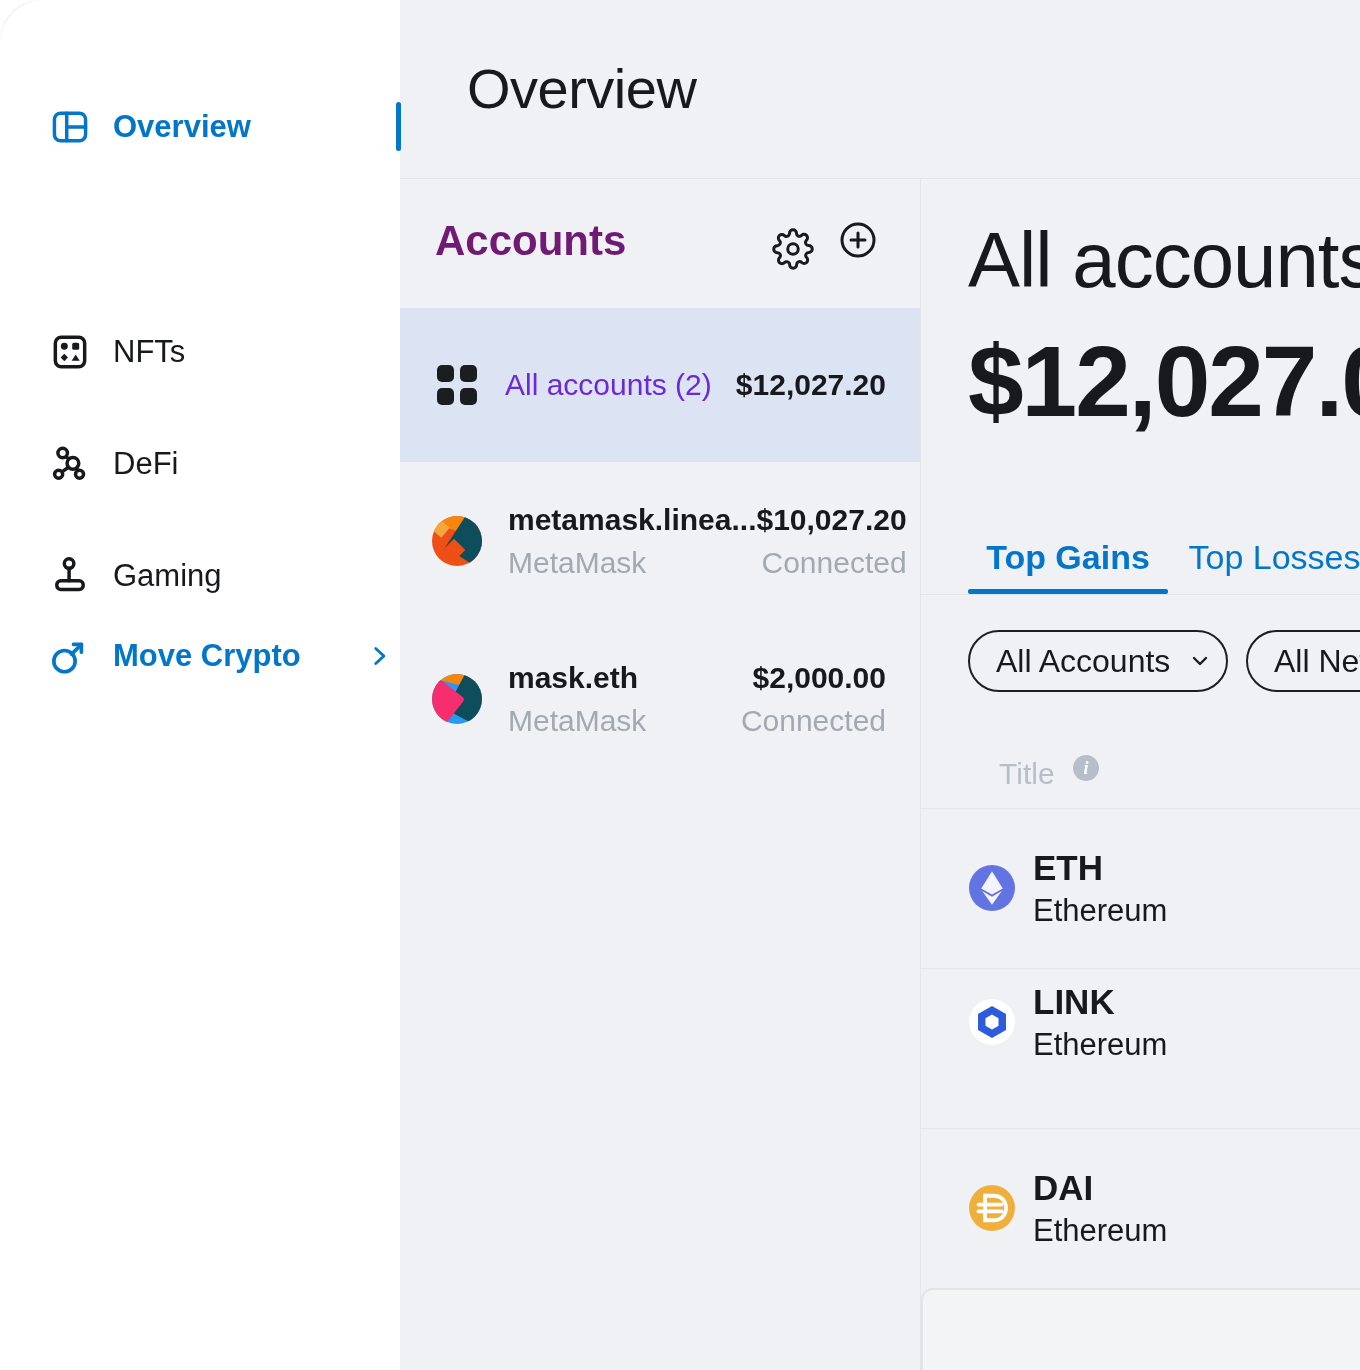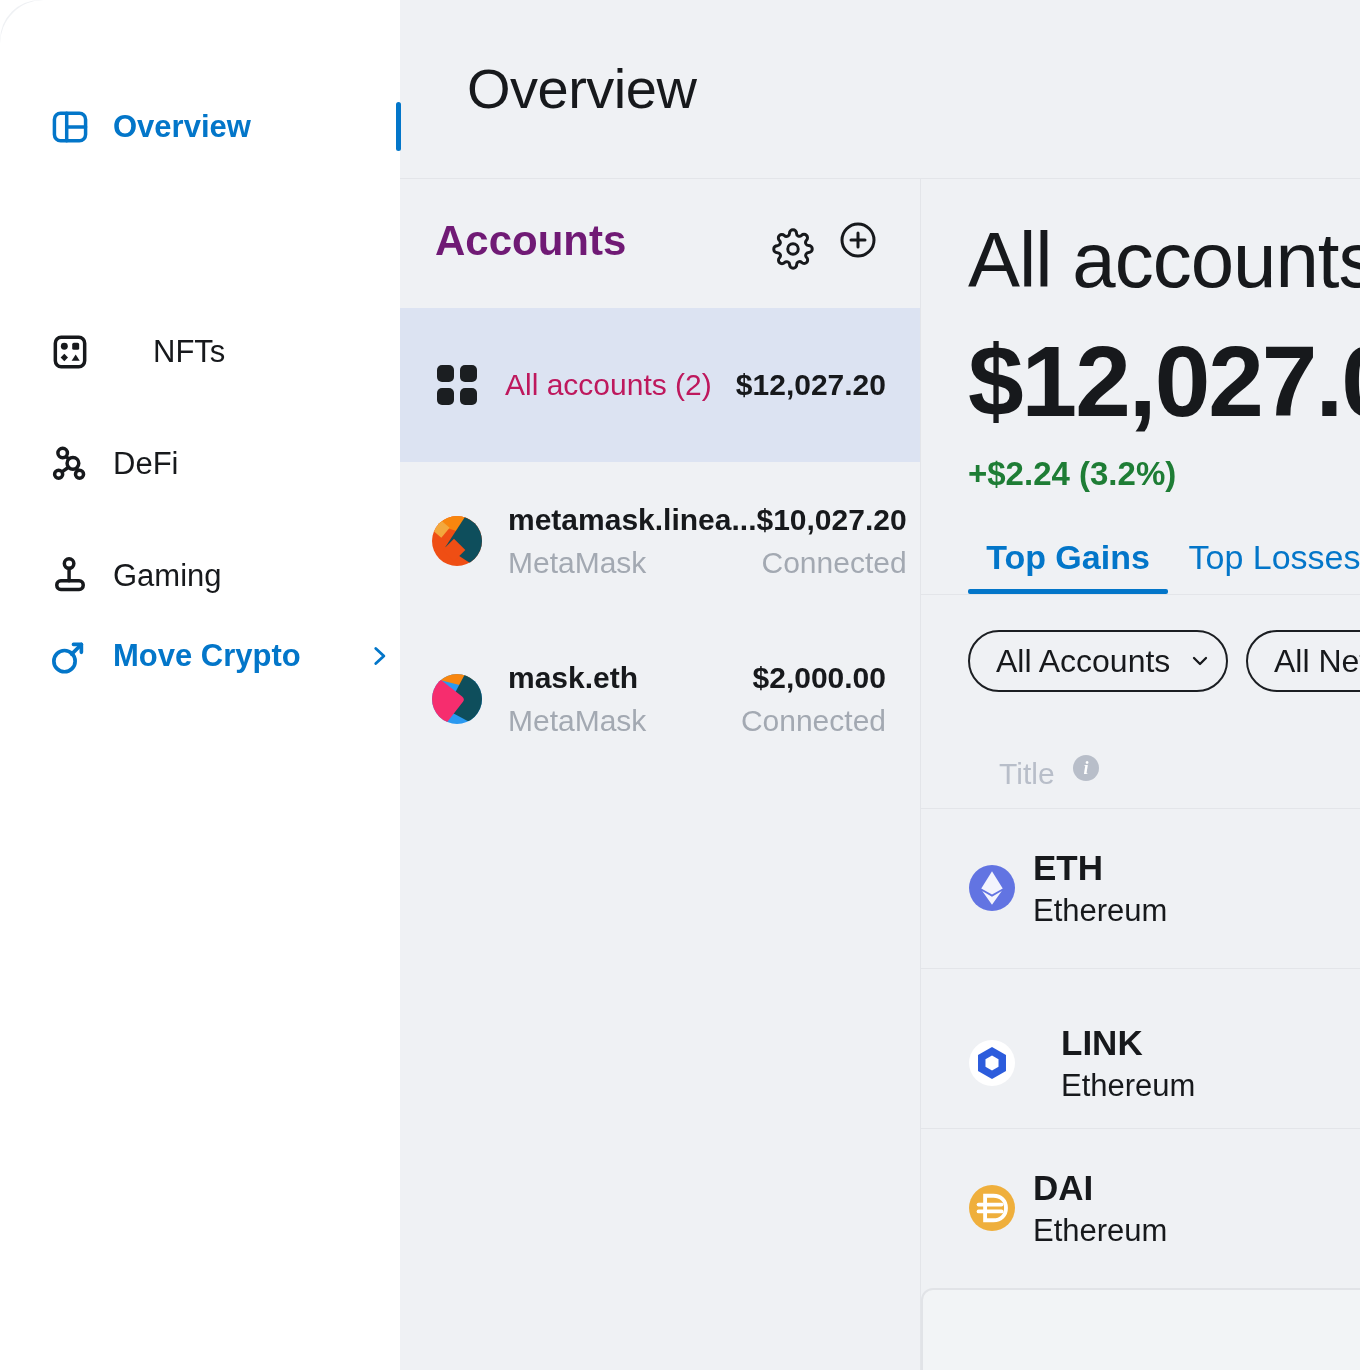--- a/index.html
+++ b/index.html
@@ -57,21 +57,21 @@
     position:absolute; left:35px; top:38px; font-size:42px; font-weight:700; color:#701a75;
   }
   .icon-btn { position:absolute; background:none; border:none; cursor:pointer; padding:0; }
   .btn-gear { left:372px; top:49px; width:42px; height:42px; }
   .btn-add  { left:438px; top:41px; width:40px; height:40px; }
   .acct-row-selected {
     position:absolute; left:0; top:129px; width:520px; height:154px;
     background:#dce3f2; display:flex; align-items:center; cursor:pointer;
   }
   .grid-ic { margin-left:37px; width:40px; height:40px; }
-  .acct-row-selected .name { margin-left:28px; font-size:30px; font-weight:500; color:#be185d; }
+  .acct-row-selected .name { margin-left:28px; font-size:30px; font-weight:500; color:#6d28d9; }
   .acct-row-selected .val  { margin-left:auto; margin-right:34px; font-size:30px; font-weight:600; color:#17191c; }
   .acct-row {
     position:absolute; left:0; width:520px; height:158px;
     display:flex; align-items:center; cursor:pointer;
   }
   .acct-row .avatar {
     margin-left:32px; width:50px; height:50px; border-radius:50%;
     position:relative; overflow:hidden; flex:0 0 50px;
   }
   .acct-row .texts { flex:1; margin-left:26px; margin-right:34px; display:flex; flex-direction:column; gap:9px; }
@@ -154,21 +154,21 @@
         <svg width="44" height="44" viewBox="0 0 24 24" fill="none" stroke="#0376c9" stroke-width="1.9" stroke-linecap="round">
           <rect x="3.5" y="4.5" width="17" height="15" rx="3.4"></rect>
           <line x1="10.2" y1="4.5" x2="10.2" y2="19.5"></line>
           <line x1="10.2" y1="12" x2="20.5" y2="12"></line>
         </svg>
       </span>
       <span class="lbl">Overview</span>
     </div>
 
 
-    <div class="nav-item" style="top:320px;gap:40px;">
+    <div class="nav-item" style="top:320px;">
       <span class="ic">
         <svg width="44" height="44" viewBox="0 0 24 24">
           <rect x="4" y="4" width="16" height="16" rx="3.2" fill="none" stroke="#17191c" stroke-width="1.9"></rect>
           <circle cx="8.9" cy="8.9" r="1.9" fill="#17191c"></circle>
           <rect x="13.2" y="7" width="3.8" height="3.8" rx="0.9" fill="#17191c"></rect>
           <path d="M8.9 13 l2 2 -2 2 -2 -2 Z" fill="#17191c"></path>
           <path d="M15.1 13.3 l2.2 3.5 h-4.4 Z" fill="#17191c"></path>
         </svg>
       </span>
       <span class="lbl">NFTs</span>
@@ -292,21 +292,20 @@
           <span class="sub">MetaMask</span>
           <span class="sub">Connected</span>
         </span>
       </span>
     </div>
   </section>
 
   <section class="right-panel">
     <div class="rp-heading">All accounts</div>
     <div class="rp-balance">$12,027.02</div>
-    <div class="rp-change">+$2.24 (3.2%)</div>
 
     <div class="tabs">
       <div class="tab t1">Top Gains</div>
       <div class="tab t2">Top Losses</div>
       <div class="tab-underline"></div>
     </div>
     <div class="tabs-divider"></div>
 
     <button class="pill p1">
       <span>All Accounts</span>
@@ -334,21 +333,21 @@
           <polygon points="6.9,13.6 12,20.8 17.1,13.6 12,16.6" fill="#ffffff" opacity="0.92"></polygon>
         </svg>
       </span>
       <span class="tt">
         <span class="sym">ETH</span>
         <span class="net">Ethereum</span>
       </span>
     </div>
     <div class="row-divider" style="top:789px;"></div>
 
-    <div class="token-row" style="top:804px;gap:28px;">
+    <div class="token-row" style="top:763px;">
       <span class="coin" style="background:#ffffff;">
         <svg width="46" height="46" viewBox="0 0 24 24">
           <polygon points="12,3.6 19.3,7.8 19.3,16.2 12,20.4 4.7,16.2 4.7,7.8" fill="#2c5cdc"></polygon>
           <polygon points="12,8.1 15.4,10.05 15.4,13.95 12,15.9 8.6,13.95 8.6,10.05" fill="#ffffff"></polygon>
         </svg>
       </span>
       <span class="tt">
         <span class="sym">LINK</span>
         <span class="net">Ethereum</span>
       </span>

